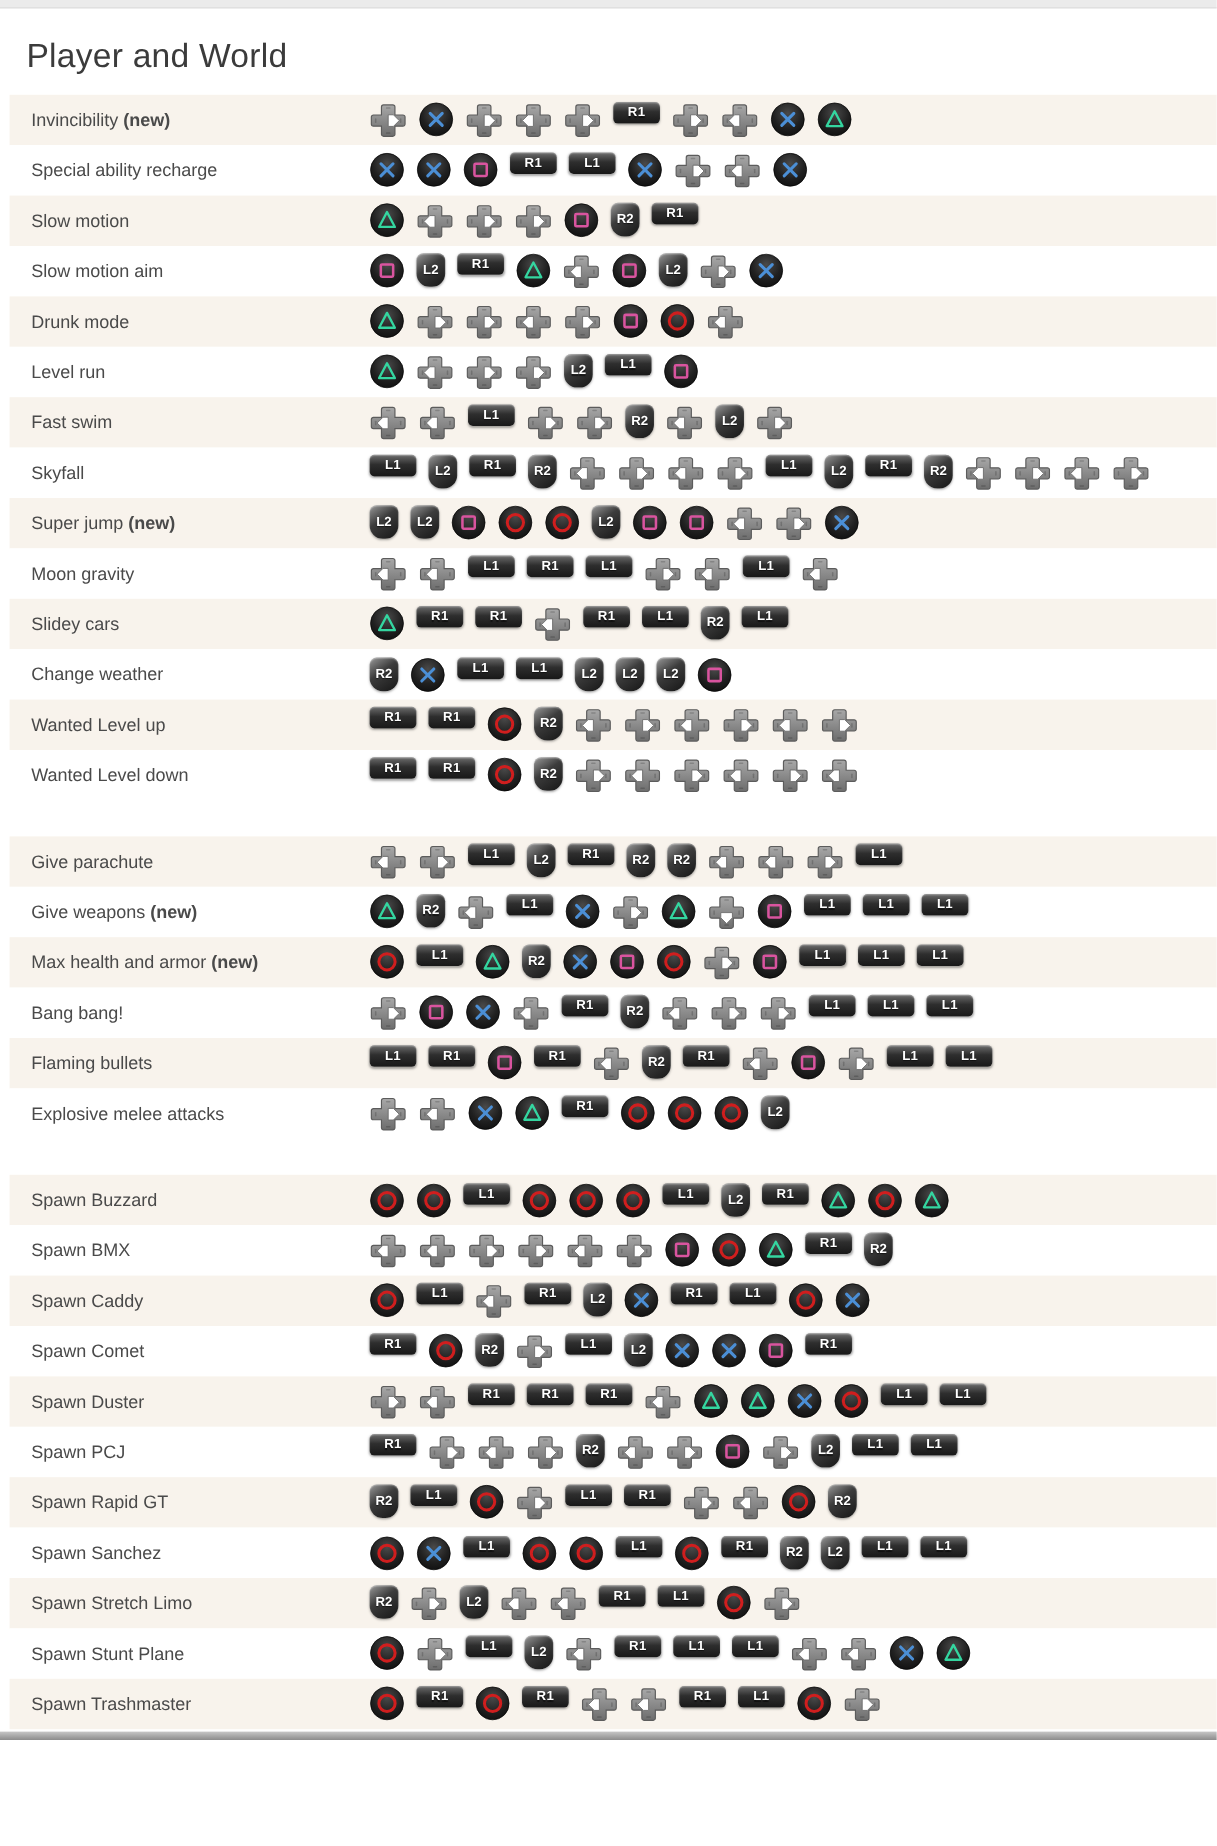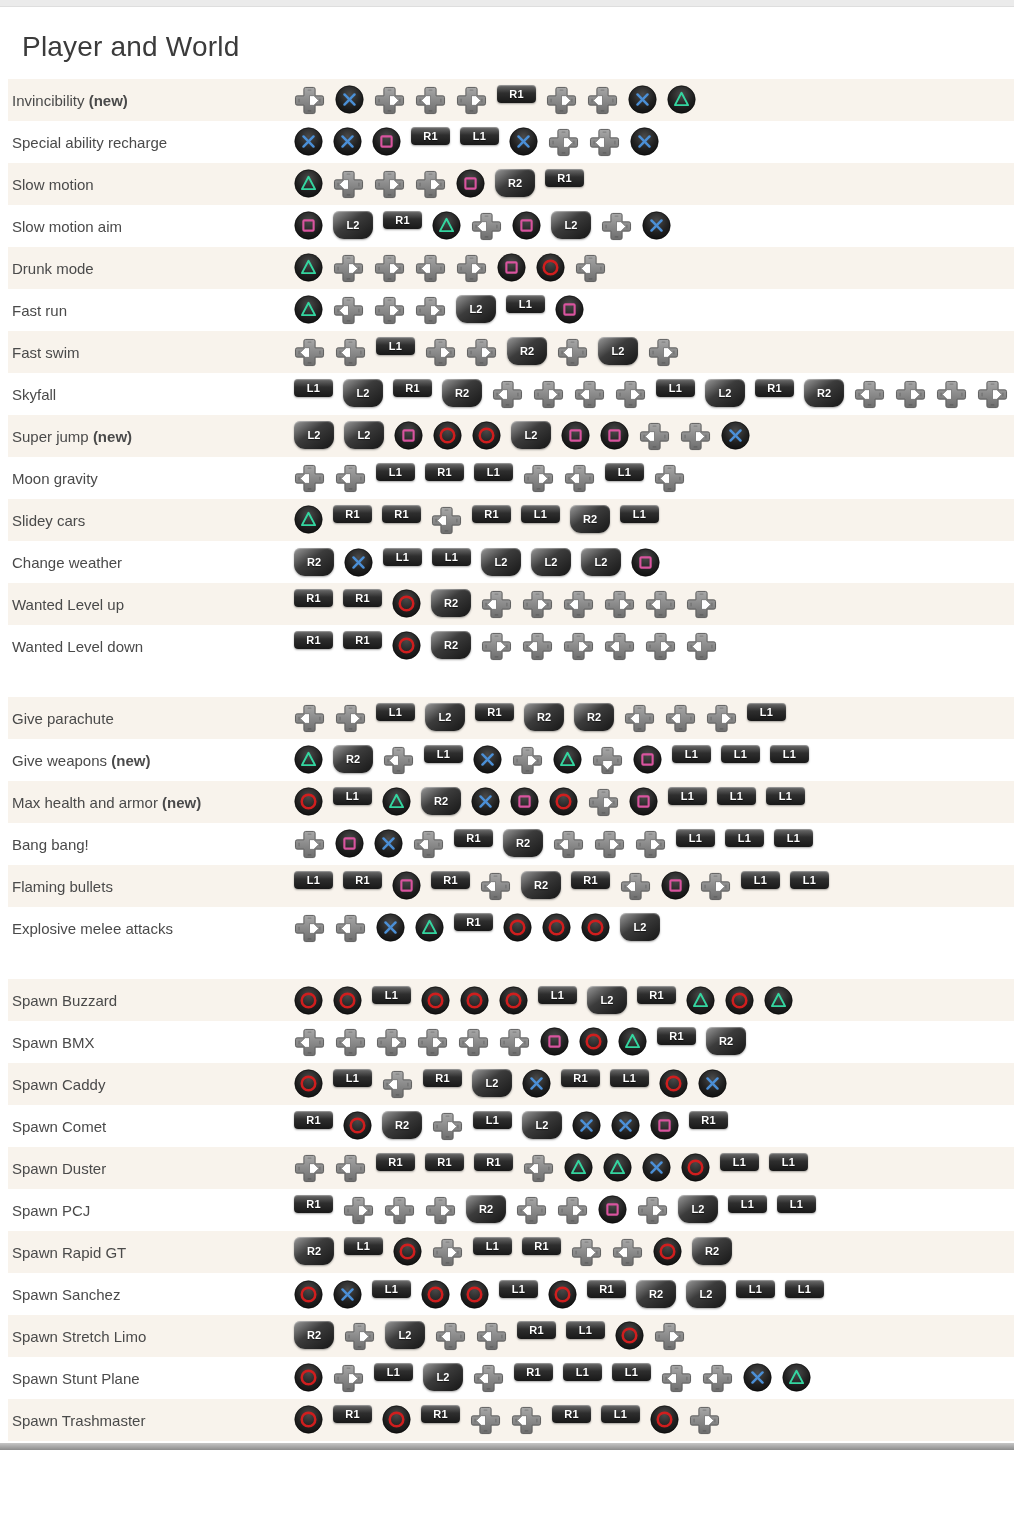--- a/index.html
+++ b/index.html
@@ -4,31 +4,31 @@
 <style>
   html,body{margin:0;padding:0;background:#ffffff;}
   body{width:1014px;font-family:"Liberation Sans","DejaVu Sans",sans-serif;-webkit-font-smoothing:antialiased;}
   .top-strip{height:6px;background:#ebebeb;border-bottom:1px solid #dedede;}
   .section{margin-top:30px;}
   .section:first-of-type{margin-top:16px;padding-top:8px;}
   h2.section-title{font-size:28px;font-weight:400;color:#3b3b3b;margin:0 0 16px 22px;line-height:1.15;letter-spacing:.2px;}
   .rows{margin-left:8px;}
   .row{display:flex;align-items:center;height:42px;background:#ffffff;}
   .row.alt{background:#f8f3ec;}
-  .row-label{flex:0 0 282px;padding-left:4px;font-size:15px;color:#4a4a4a;white-space:nowrap;}
+  .row-label{flex:0 0 282px;padding-left:18px;font-size:15px;color:#4a4a4a;white-space:nowrap;}
   .row-label b{font-weight:700;}
   .seq{display:flex;align-items:flex-start;gap:10px;}
   .seq > span{display:inline-flex;align-items:center;justify-content:center;flex:none;}
   .btn-face{width:29px;height:29px;}
   .dpad{width:31px;height:31px;}
   .btn-shoulder{width:39px;height:18px;border-radius:4px;color:#fff;font-weight:700;font-size:11px;letter-spacing:.3px;
     background:linear-gradient(180deg,#6e6e6e,#2e2e2e 45%,#181818);
     box-shadow:inset 0 1px 1px rgba(255,255,255,.30),0 1px 2px rgba(0,0,0,.35);
     text-shadow:0 1px 1px rgba(0,0,0,.6);}
-  .btn-trigger{width:40px;height:28px;border-radius:6px 6px 11px 11px;color:#fff;font-weight:700;font-size:11px;
+  .btn-trigger{width:24px;height:28px;border-radius:6px 6px 11px 11px;color:#fff;font-weight:700;font-size:11px;
     background:linear-gradient(145deg,#9a9a9a,#3c3c3c 42%,#161616);
     box-shadow:inset 0 1px 1px rgba(255,255,255,.35),0 1px 2px rgba(0,0,0,.35);
     text-shadow:0 1px 1px rgba(0,0,0,.6);}
   .bottom-bar{margin-top:2px;height:7px;background:linear-gradient(180deg,#c6c6c6,#8c8c8c);}
 </style>
 </head>
 <body>
 
 <svg width="0" height="0" style="position:absolute" aria-hidden="true">
   <defs>
@@ -368,21 +368,21 @@
                 <rect x="14" y="4.6" width="4" height="1.3" rx="0.6" fill="rgba(0,0,0,.18)"></rect>
                 <rect x="14" y="26.1" width="4" height="1.3" rx="0.6" fill="rgba(0,0,0,.18)"></rect>
                 <rect x="4.6" y="14" width="1.3" height="4" rx="0.6" fill="rgba(0,0,0,.18)"></rect>
                 <rect x="26.1" y="14" width="1.3" height="4" rx="0.6" fill="rgba(0,0,0,.18)"></rect>
                 <polygon points="16,11 11.5,11 6.5,16 11.5,21 16,21" fill="#ffffff" stroke="#6e6e6e" stroke-width=".8" stroke-linejoin="round"></polygon>
               </svg>
             </span>
           </span>
         </div>
         <div class="row">
-          <span class="row-label">Fast run</span>
+          <span class="row-label">Level run</span>
           <span class="seq">
             <span class="btn-face">
               <svg width="29" height="29" viewBox="0 0 30 30">
                 <circle cx="15" cy="15" r="14.2" fill="url(#facegrad)" stroke="#000" stroke-width=".6"></circle>
                 <polygon points="15,8 21.8,20.8 8.2,20.8" fill="none" stroke="#34d6a0" stroke-width="2" stroke-linejoin="round"></polygon>
               </svg>
             </span>
             <span class="dpad">
               <svg width="31" height="31" viewBox="0 0 32 32">
                 <path d="M12 2.5h8a1.8 1.8 0 0 1 1.8 1.8v6.9h6.9a1.8 1.8 0 0 1 1.8 1.8v6a1.8 1.8 0 0 1-1.8 1.8h-6.9v6.9a1.8 1.8 0 0 1-1.8 1.8h-8a1.8 1.8 0 0 1-1.8-1.8v-6.9H3.3a1.8 1.8 0 0 1-1.8-1.8v-6a1.8 1.8 0 0 1 1.8-1.8h6.9V4.3A1.8 1.8 0 0 1 12 2.5z" fill="url(#dpgrad)" stroke="#5c5c5c" stroke-width="1"></path>

